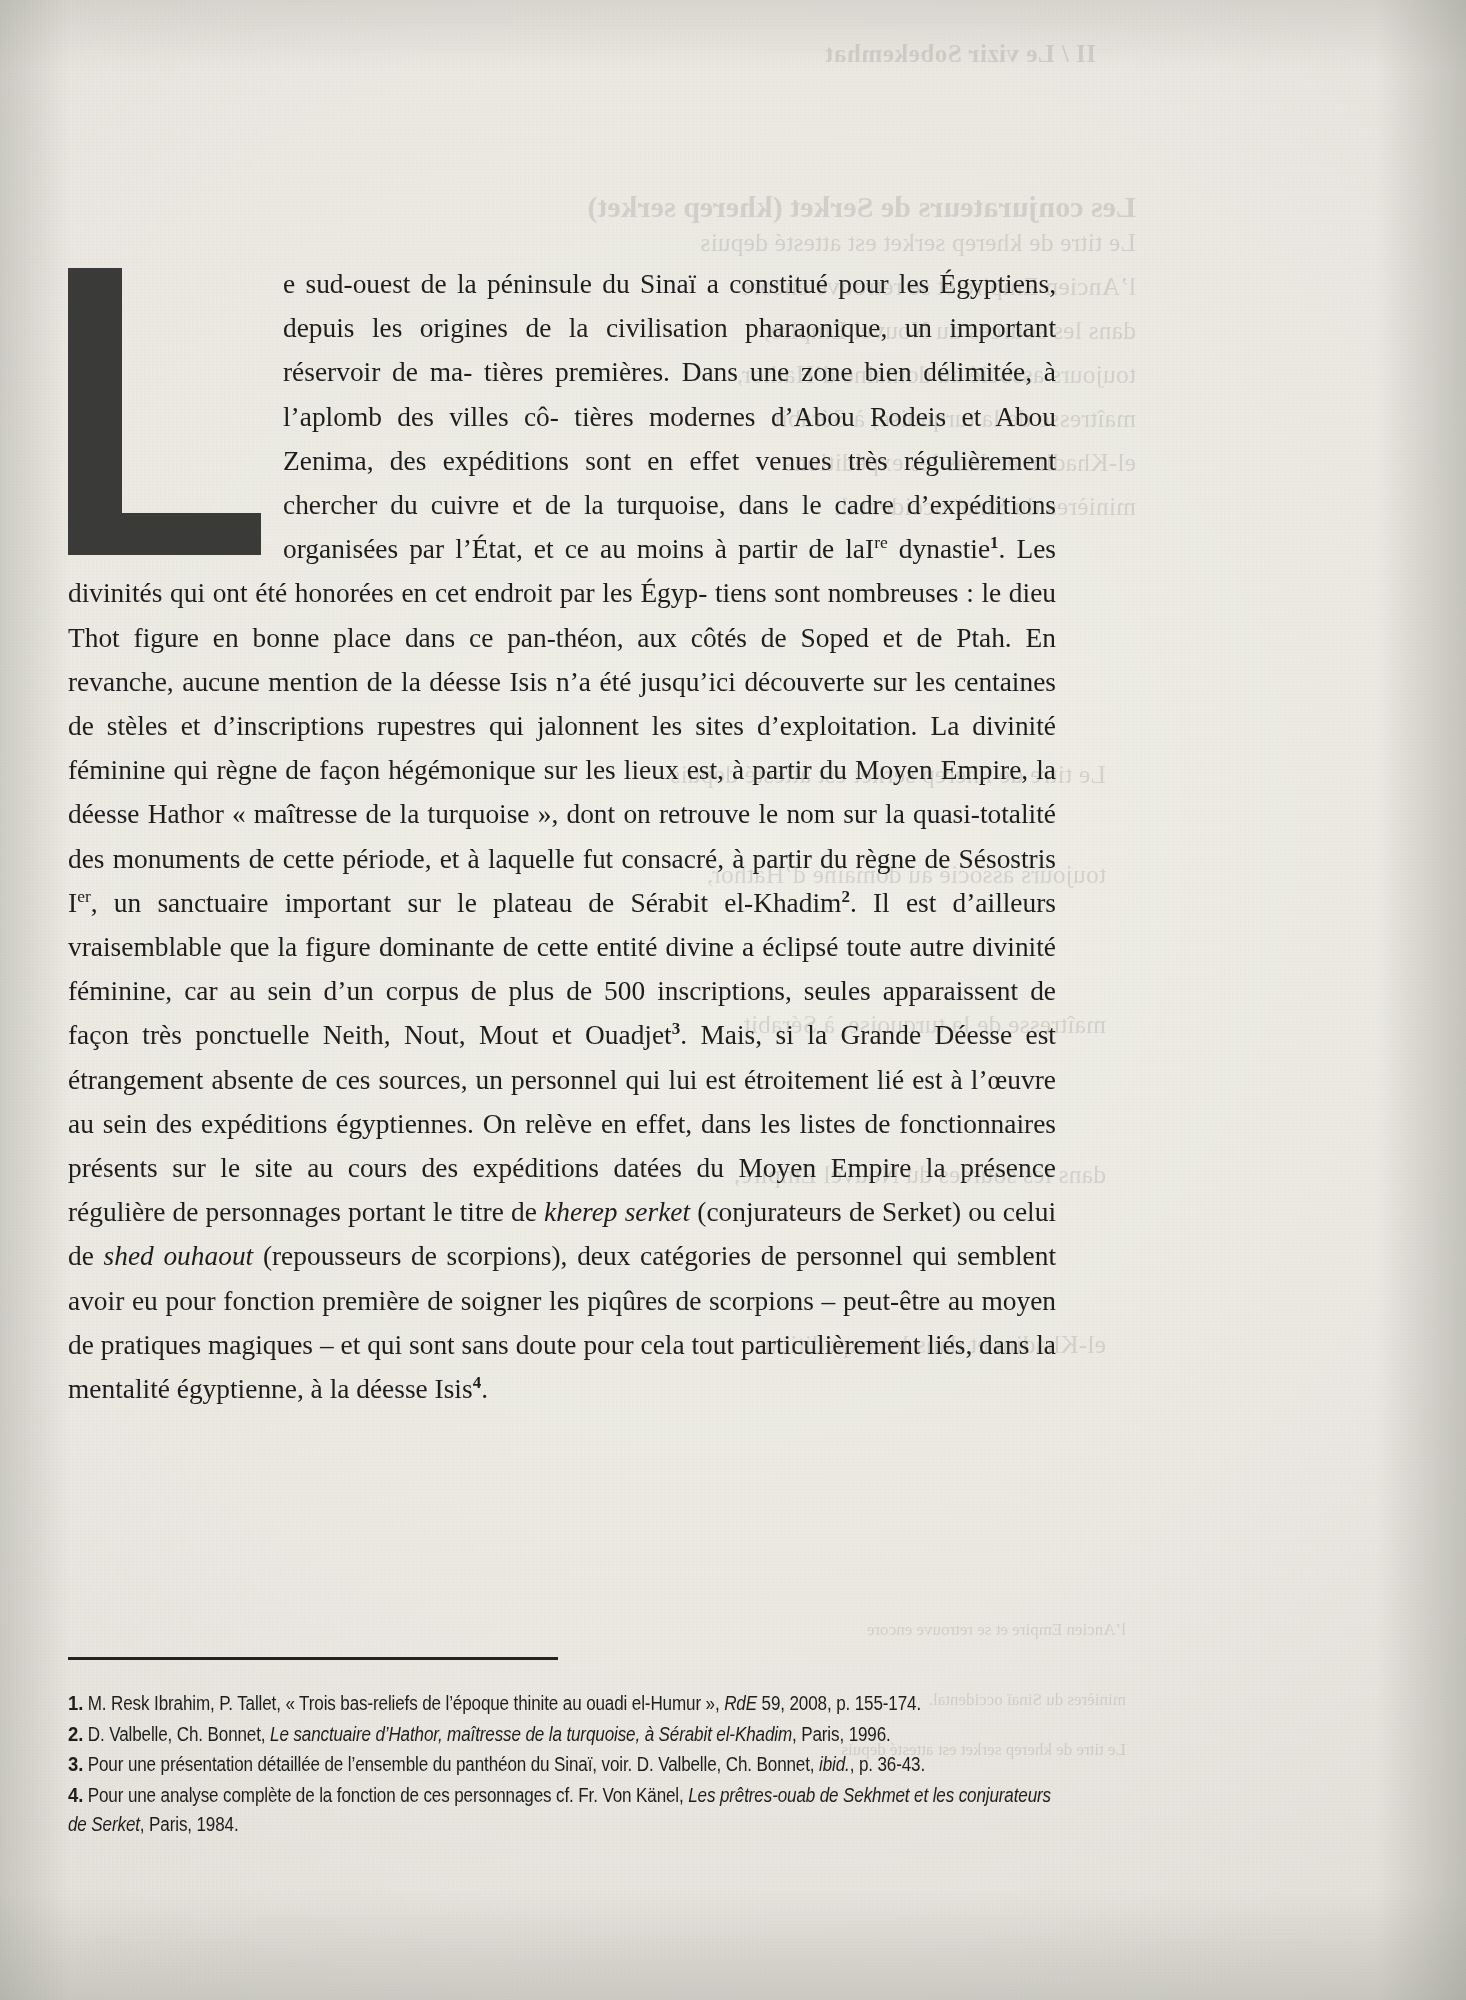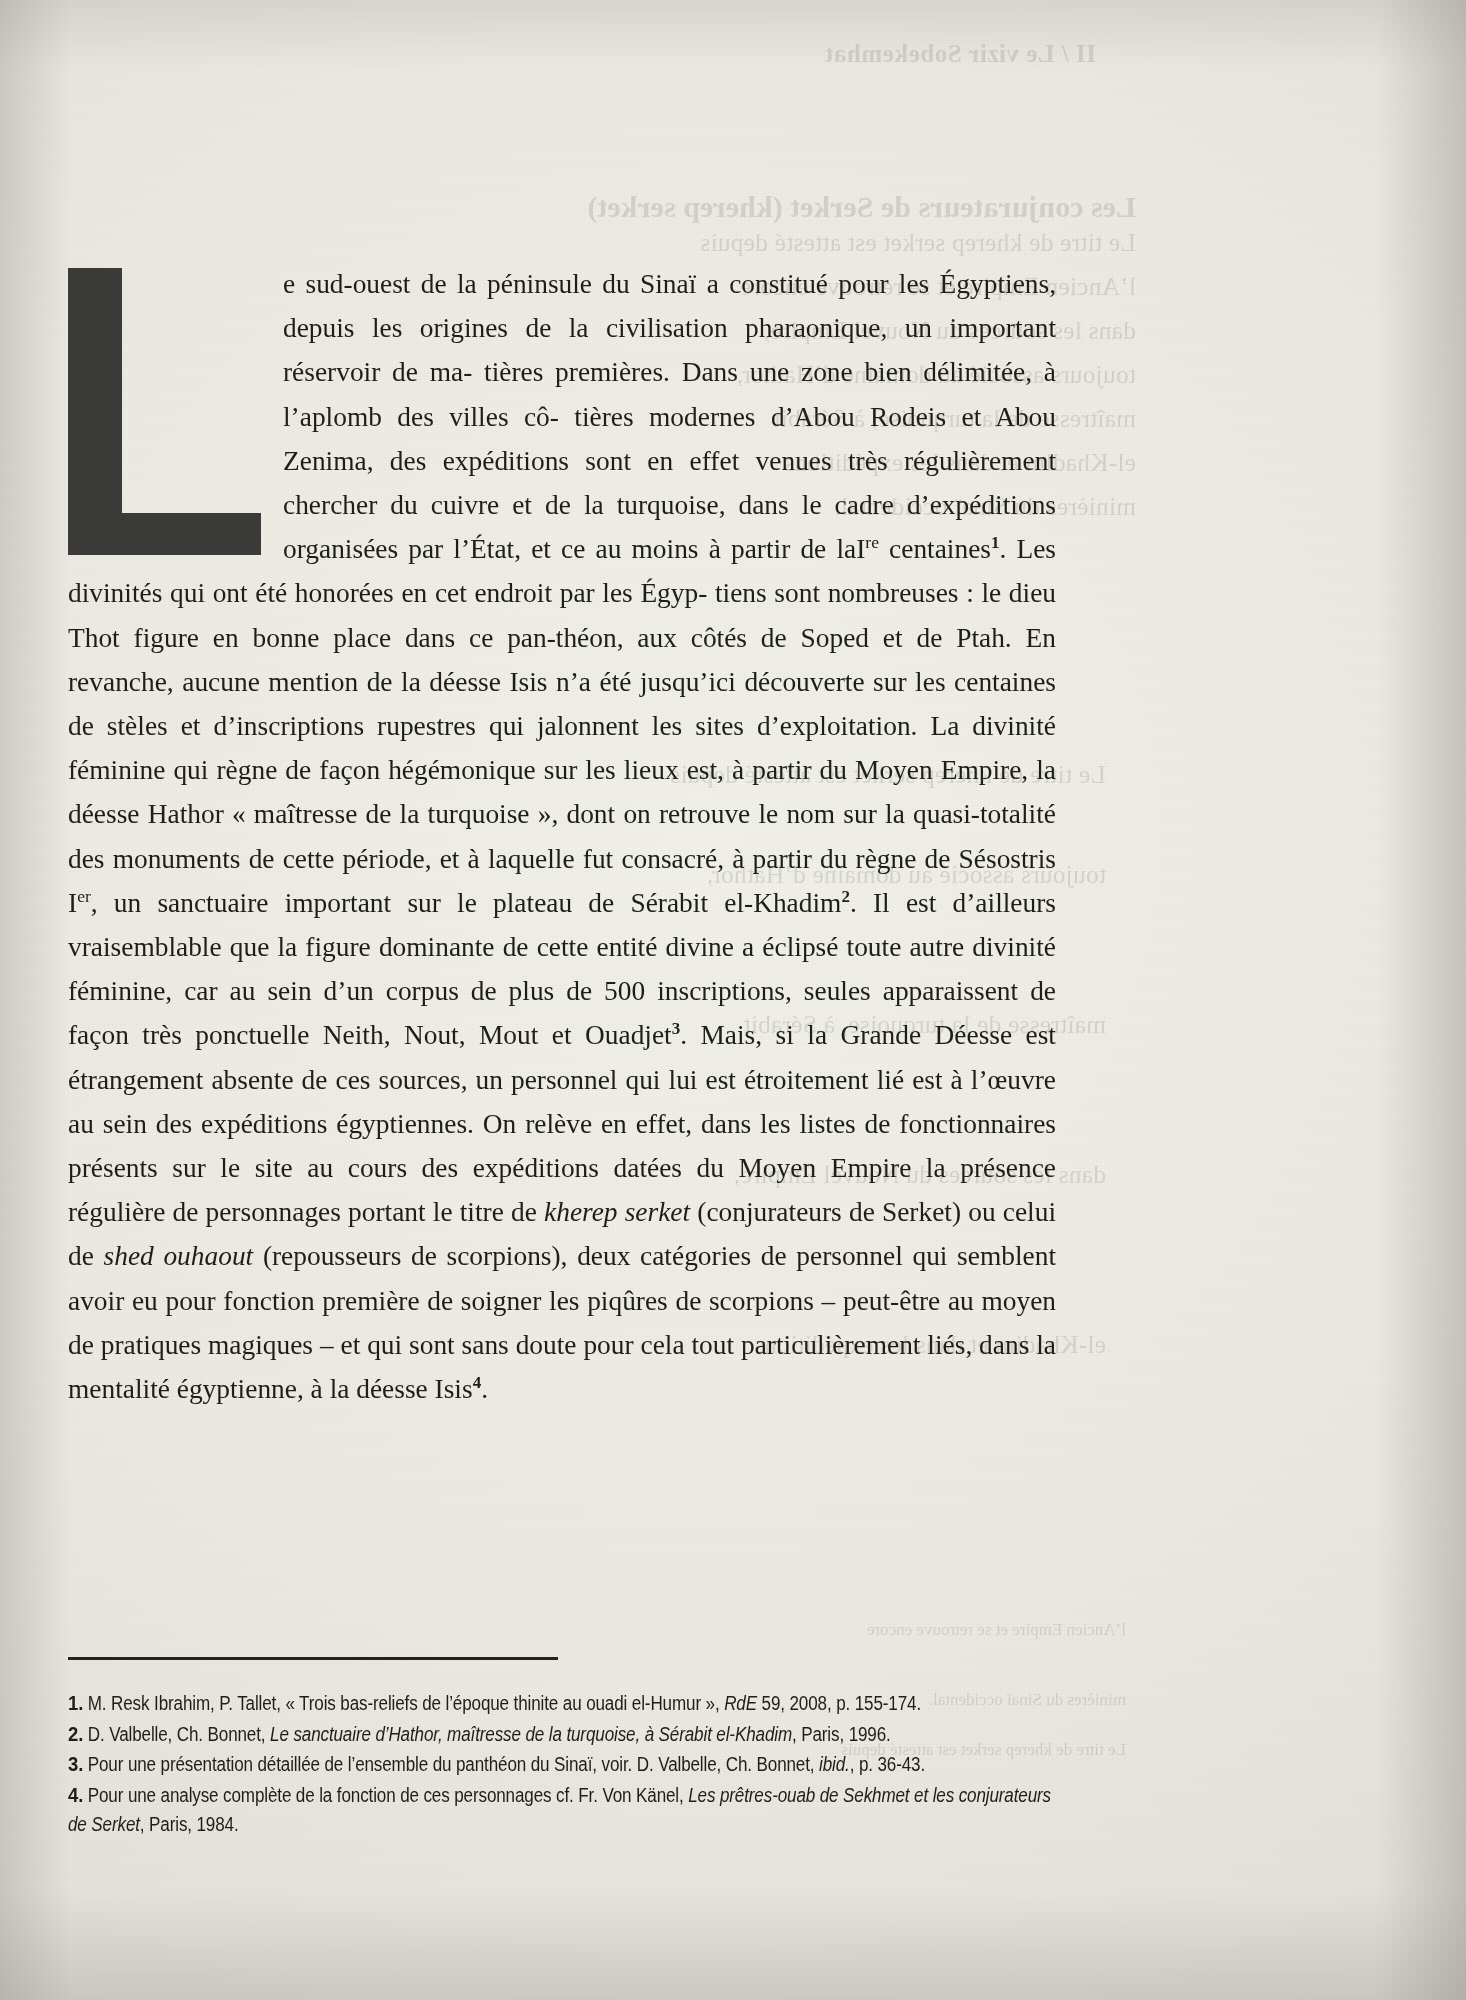--- a/index.html
+++ b/index.html
@@ -220,21 +220,21 @@
 
     </div>
 
     <div class="body-text">
       <div class="indent-block"></div>
       <p><span>e sud-ouest de la péninsule du Sinaï a constitué pour les Égyptiens, depuis</span>
       <span>les origines de la civilisation pharaonique, un important réservoir de ma-</span>
       <span>tières premières. Dans une zone bien délimitée, à l’aplomb des villes cô-</span>
       <span>tières modernes d’Abou Rodeis et Abou Zenima, des expéditions sont en</span>
       <span>effet venues très régulièrement chercher du cuivre et de la turquoise, dans</span>
-      <span>le cadre d’expéditions organisées par l’État, et ce au moins à partir de la</span><span>I</span><span class="ord">re</span><span> centaines</span><sup>1</sup><span>. Les divinités qui ont été honorées en cet endroit par les Égyp-</span>
+      <span>le cadre d’expéditions organisées par l’État, et ce au moins à partir de la</span><span>I</span><span class="ord">re</span><span> dynastie</span><sup>1</sup><span>. Les divinités qui ont été honorées en cet endroit par les Égyp-</span>
       <span>tiens sont nombreuses : le dieu Thot figure en bonne place dans ce pan-</span><span>théon, aux côtés de Soped et de Ptah. En revanche, aucune mention de la déesse Isis n’a été jusqu’ici découverte sur les centaines de stèles et d’inscriptions rupestres qui jalonnent les sites d’exploitation. La divinité féminine qui règne de façon hégémonique sur les lieux est, à partir du Moyen Empire, la déesse Hathor « maîtresse de la turquoise », dont on retrouve le nom sur la quasi-totalité des monuments de cette période, et à laquelle fut consacré, à partir du règne de Sésostris I</span><span class="ord">er</span><span>, un sanctuaire important sur le plateau de Sérabit el-Khadim</span><sup>2</sup><span>. Il est d’ailleurs vraisemblable que la figure dominante de cette entité divine a éclipsé toute autre divinité féminine, car au sein d’un corpus de plus de 500 inscriptions, seules apparaissent de façon très ponctuelle Neith, Nout, Mout et Ouadjet</span><sup>3</sup><span>. Mais, si la Grande Déesse est étrangement absente de ces sources, un personnel qui lui est étroitement lié est à l’œuvre au sein des expéditions égyptiennes. On relève en effet, dans les listes de fonctionnaires présents sur le site au cours des expéditions datées du Moyen Empire la présence régulière de personnages portant le titre de </span><i>kherep serket</i><span> (conjurateurs de Serket) ou celui de </span><i>shed ouhaout</i><span> (repousseurs de scorpions), deux catégories de personnel qui semblent avoir eu pour fonction première de soigner les piqûres de scorpions – peut-être au moyen de pratiques magiques – et qui sont sans doute pour cela tout particulièrement liés, dans la mentalité égyptienne, à la déesse Isis</span><sup>4</sup><span>.</span></p>
     </div>
 
     <div class="fn-rule"></div>
 
     <div class="footnotes">
       <p class="fn"><span class="num">1.</span><span> M. Resk Ibrahim, P. Tallet, « Trois bas-reliefs de l’époque thinite au ouadi el-Humur », </span><i>RdE</i><span> 59, 2008, p. 155-174.</span></p>
 
       <p class="fn"><span class="num">2.</span><span> D. Valbelle, Ch. Bonnet, </span><i>Le sanctuaire d’Hathor, maîtresse de la turquoise, à Sérabit el-Khadim</i><span>, Paris, 1996.</span></p>
 

